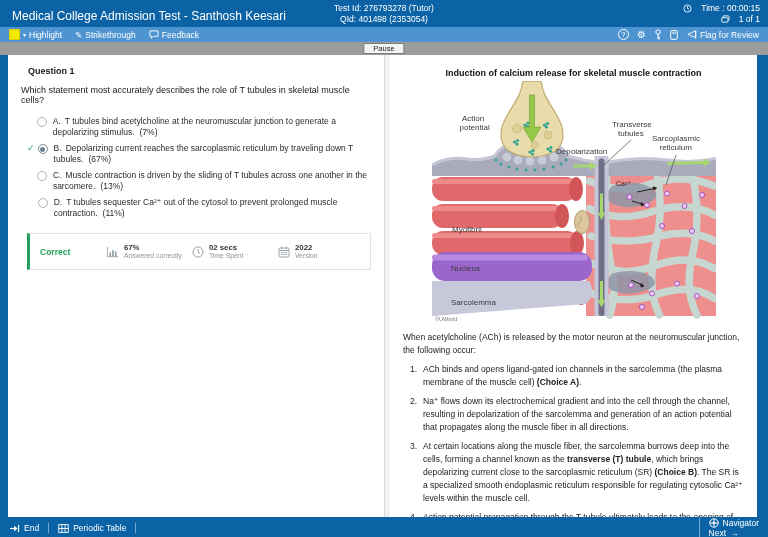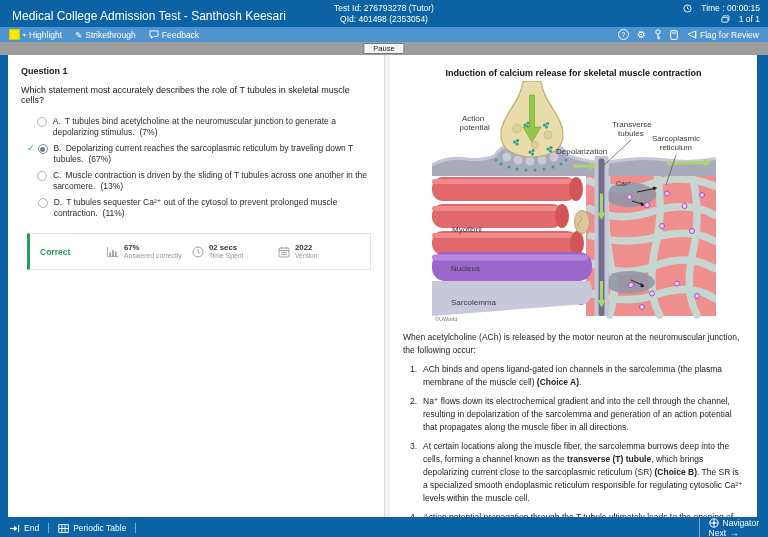--- a/index.html
+++ b/index.html
@@ -30,21 +30,21 @@
   .pause-btn{position:absolute;left:50%;transform:translateX(-50%);top:1px;height:11px;
     background:#f4f4f4;border:1px solid #7a7a7a;border-radius:1px;font-size:7.5px;line-height:10px;
     padding:0 9px;color:#222;cursor:pointer;}
   
   .content{position:absolute;top:55px;bottom:18px;left:0;right:0;background:#0b63a5;}
   .panel{position:absolute;top:0;bottom:2px;background:#fff;overflow:hidden;box-sizing:border-box;}
   .left-panel{left:8px;width:377px;border-right:1px solid #d9d9d9;padding:11px 13px;}
   .right-panel{left:390px;right:11px;padding:6px 13px 0 13px;}
   .divider{position:absolute;left:385px;width:5px;top:0;bottom:2px;background:#f2f2f2;}
   
-  .q-heading{font-size:9px;font-weight:bold;color:#1a1a1a;}
+  .q-heading{font-size:9px;font-weight:bold;color:#1a1a1a;margin-left:7px;}
   .q-stem{font-size:9px;color:#1a1a1a;margin-top:9px;}
   .options{margin-top:11px;}
   .opt-row{display:flex;align-items:flex-start;margin-bottom:6px;cursor:pointer;}
   .chk-cell{width:12px;font-size:9px;color:#22a05a;font-weight:bold;line-height:10px;margin-left:6px;}
   .radio{width:8px;height:8px;border:1px solid #a9b2bc;border-radius:50%;margin:1px 6px 0 0;flex:none;position:relative;background:#fff;}
   .opt-row.selected .radio{border-color:#7f8c9a;}
   .opt-row.selected .radio::after{content:"";position:absolute;left:1.5px;top:1.5px;width:5px;height:5px;border-radius:50%;background:#6e7f91;}
   .opt-text{font-size:8.5px;color:#2b2b2b;line-height:10.5px;}
   .opt-letter{margin-right:4px;}
   .opt-pct{margin-left:5px;}

